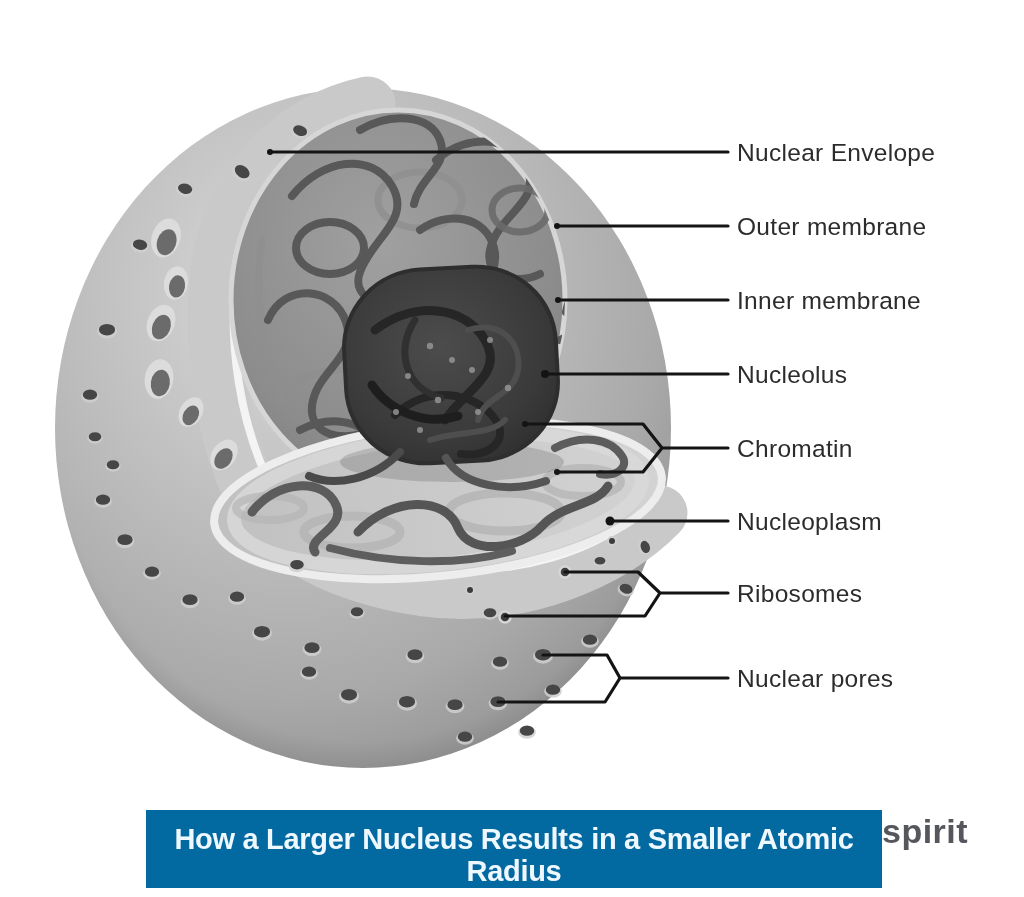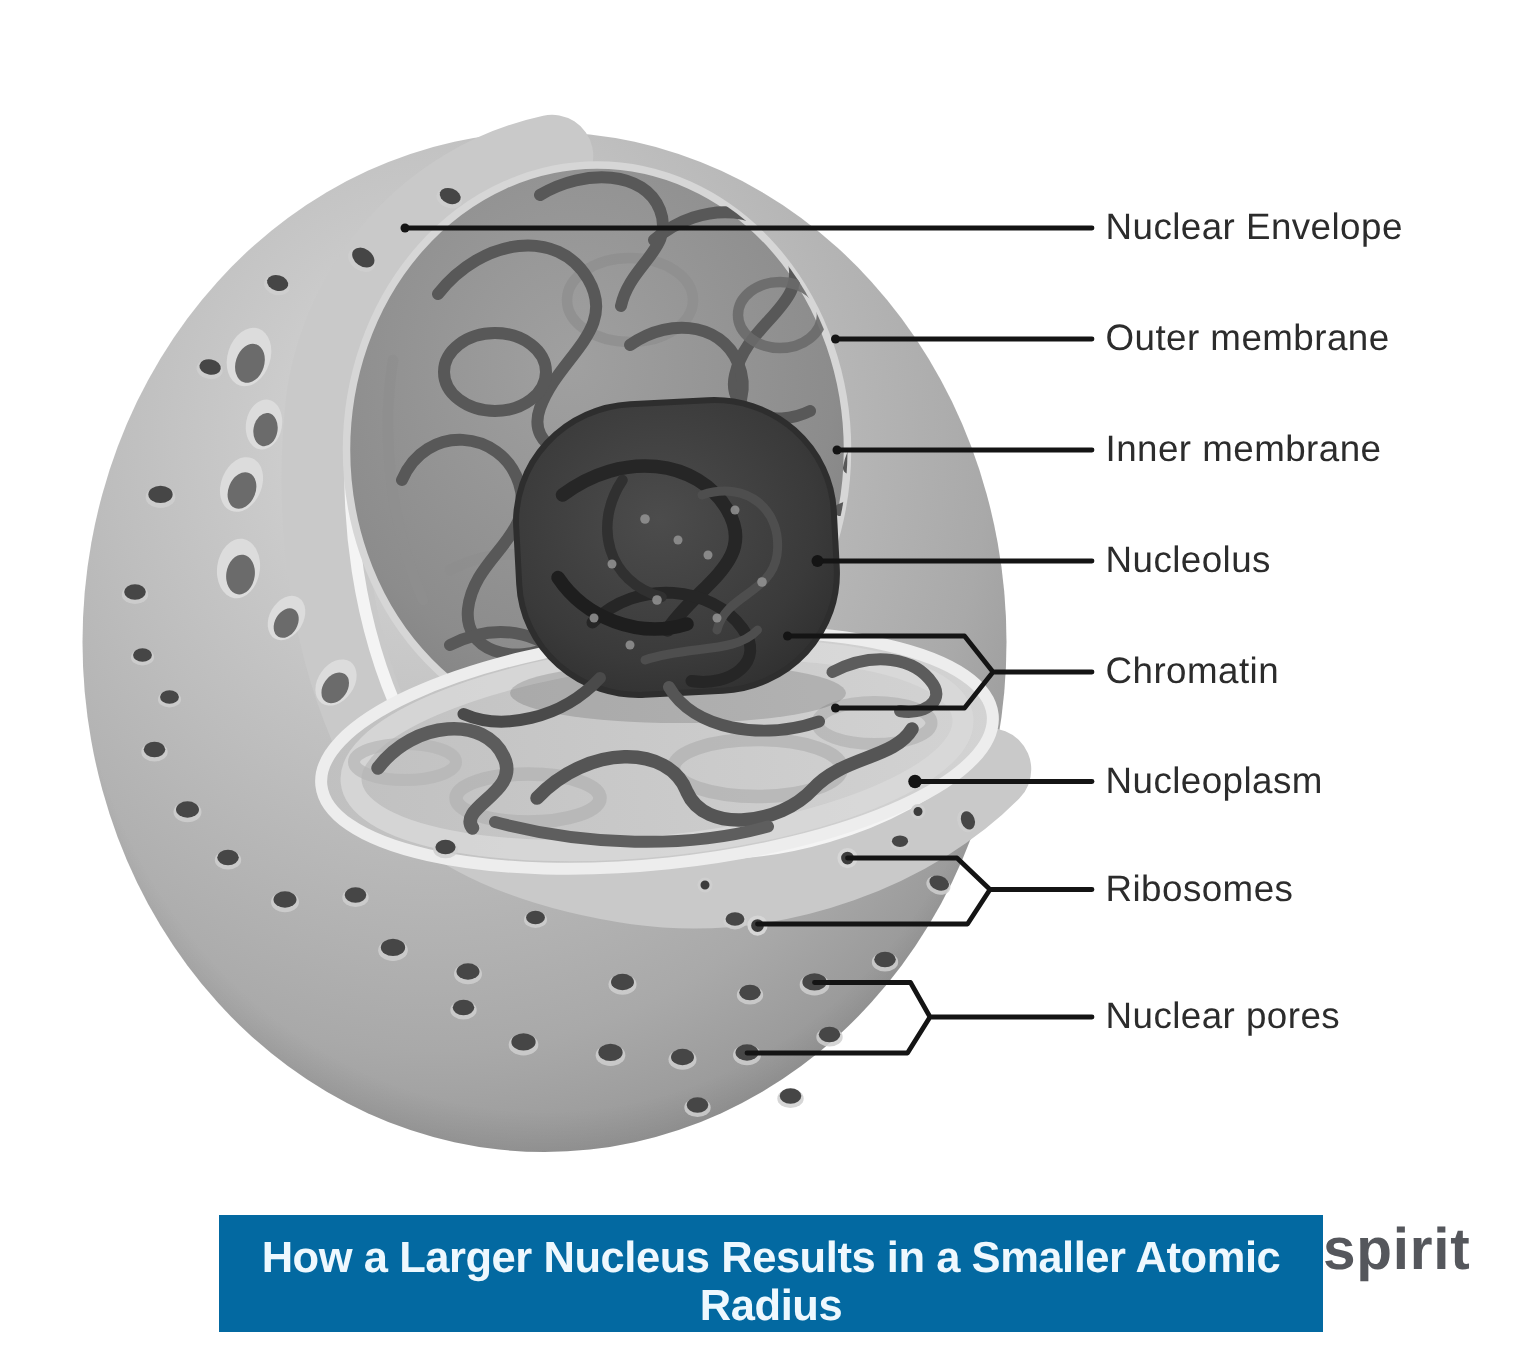--- a/index.html
+++ b/index.html
@@ -16,21 +16,21 @@
     position:absolute;left:146px;top:810px;width:736px;height:78px;
     background:#0369a1;z-index:3;overflow:hidden;text-align:center;
     box-sizing:border-box;padding:13px 26px 0 26px;
   }
   .banner-title{
     color:#eef8fe;font-size:29px;line-height:32px;font-weight:700;
     letter-spacing:-.3px;font-family:"Liberation Sans",sans-serif;
   }
   .watermark{
     position:absolute;left:882px;top:812px;z-index:1;
-    font-size:39px;font-weight:700;color:#55575c;letter-spacing:.5px;
+    font-size:34px;font-weight:700;color:#55575c;letter-spacing:.5px;
     font-family:"Liberation Sans",sans-serif;
   }
 </style>
 </head>
 <body>
 
 <div class="stage">
 
   <svg class="diagram-svg" width="1024" height="897" viewBox="0 0 1024 897">
     <defs>

